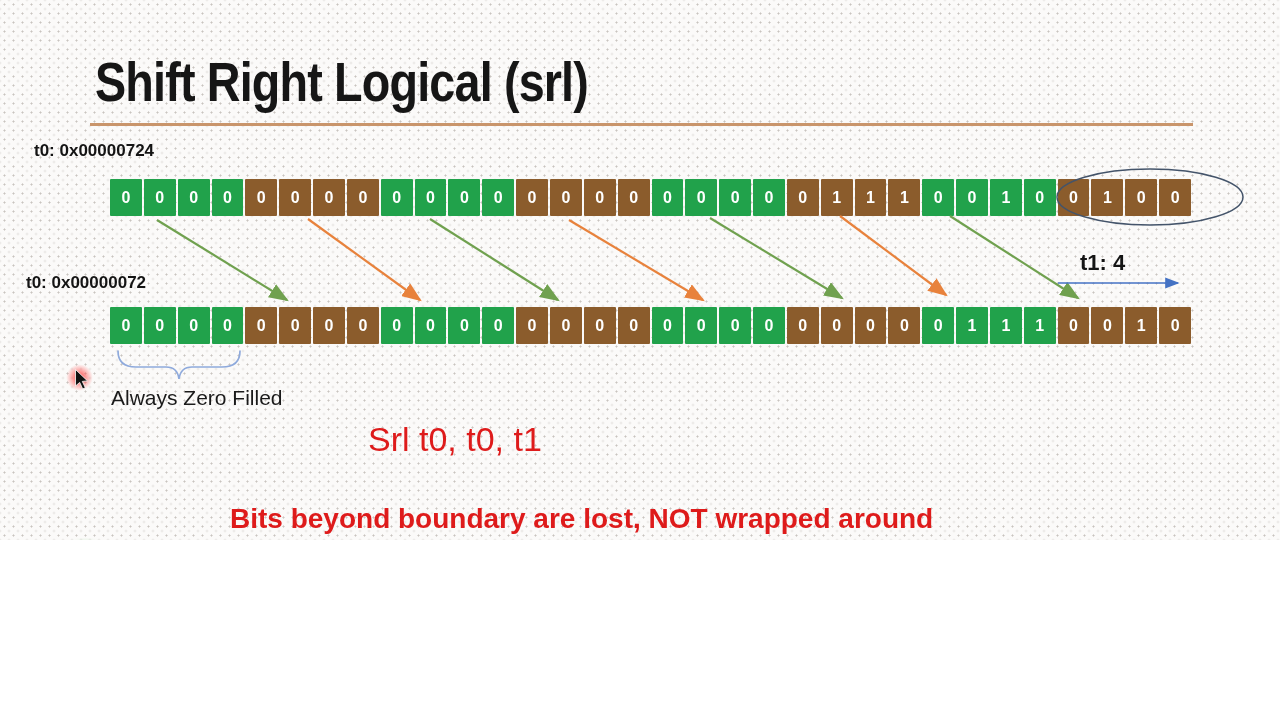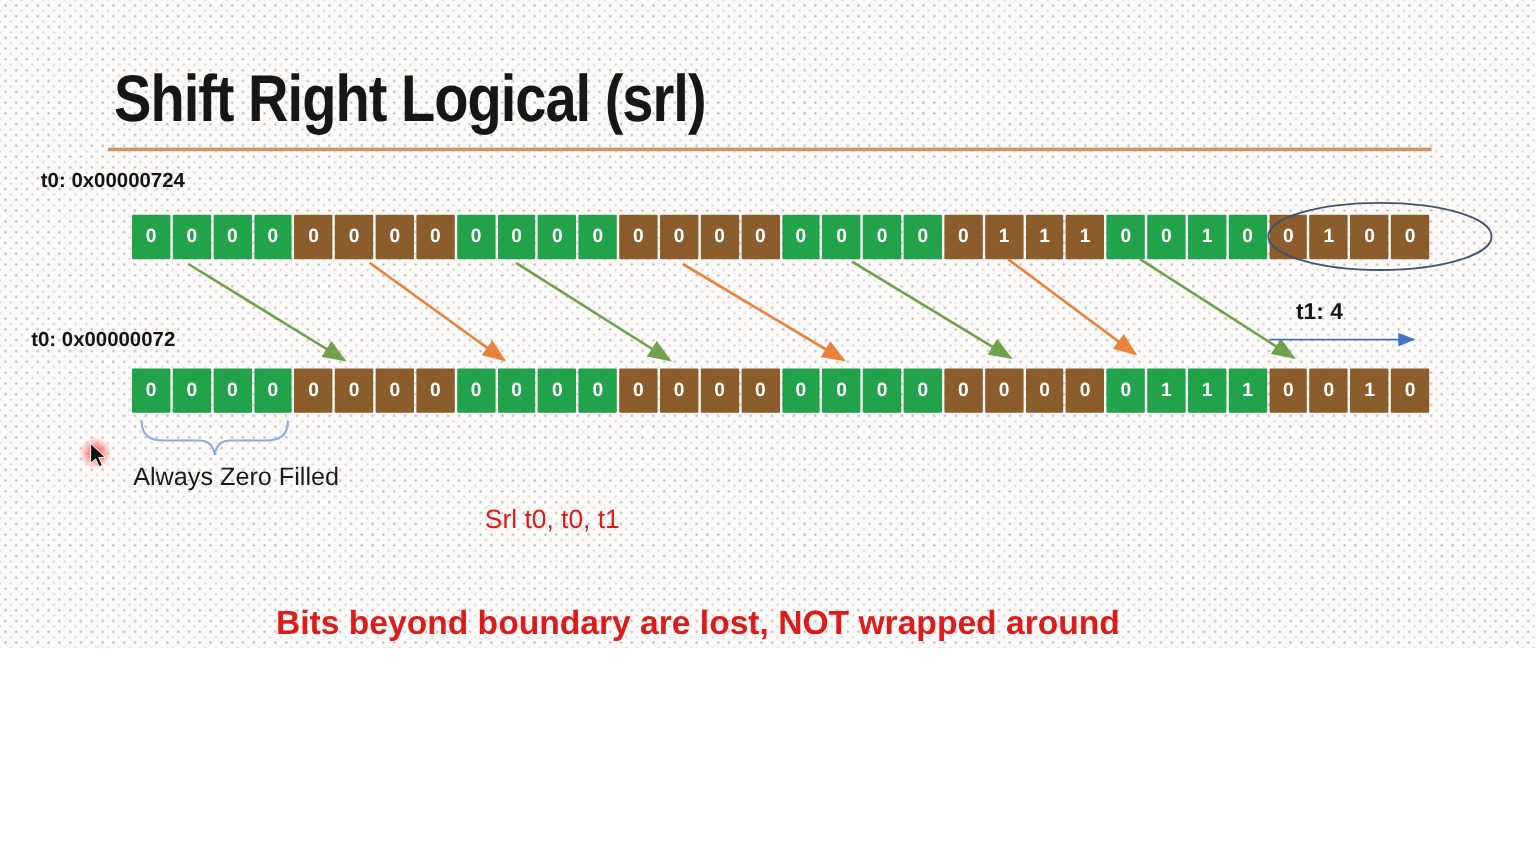--- a/index.html
+++ b/index.html
@@ -46,23 +46,23 @@
   }
   .row-src{top:179px;}
   .row-res{top:307px;}
   .bit-cell{
     flex:1;display:flex;align-items:center;justify-content:center;
     color:var(--bit-text);font-size:16px;font-weight:700;border-radius:1px;
   }
   .nib-green{background:var(--cell-green);}
   .nib-brown{background:var(--cell-brown);}
   .overlay{position:absolute;left:0;top:0;width:1280px;height:720px;pointer-events:none;}
-  .t1-label{position:absolute;left:1080px;top:250px;font-size:19px;font-weight:700;color:#141414;}
+  .t1-label{position:absolute;left:1080px;top:250px;font-size:22px;font-weight:700;color:#141414;}
   .zero-fill{position:absolute;left:111px;top:386px;font-size:21px;color:#1a1a1a;white-space:nowrap;}
-  .instruction{position:absolute;left:404px;top:420px;font-size:22px;color:var(--text-red);white-space:nowrap;}
+  .instruction{position:absolute;left:368px;top:420px;font-size:34px;color:var(--text-red);white-space:nowrap;}
   .boundary-note{position:absolute;left:230px;top:503px;font-size:28px;font-weight:700;color:var(--text-red);white-space:nowrap;}
   .logo-svg{position:absolute;left:0;top:538px;width:180px;height:180px;}
   .logo-glow{filter:drop-shadow(0 0 5px #86d98a) drop-shadow(0 0 3px #a5e0a0);}
   .logo-text{font-size:21px;font-weight:700;fill:#1b1b1b;letter-spacing:1px;}
   .cursor{position:absolute;left:66px;top:362px;width:30px;height:30px;}
   .cursor-glow{
     position:absolute;left:0;top:2px;width:27px;height:27px;border-radius:50%;
     background:radial-gradient(circle,rgba(255,40,40,0.85) 0%,rgba(255,70,70,0.35) 45%,transparent 70%);
   }
   .cursor-arrow{position:absolute;left:9px;top:7px;}

